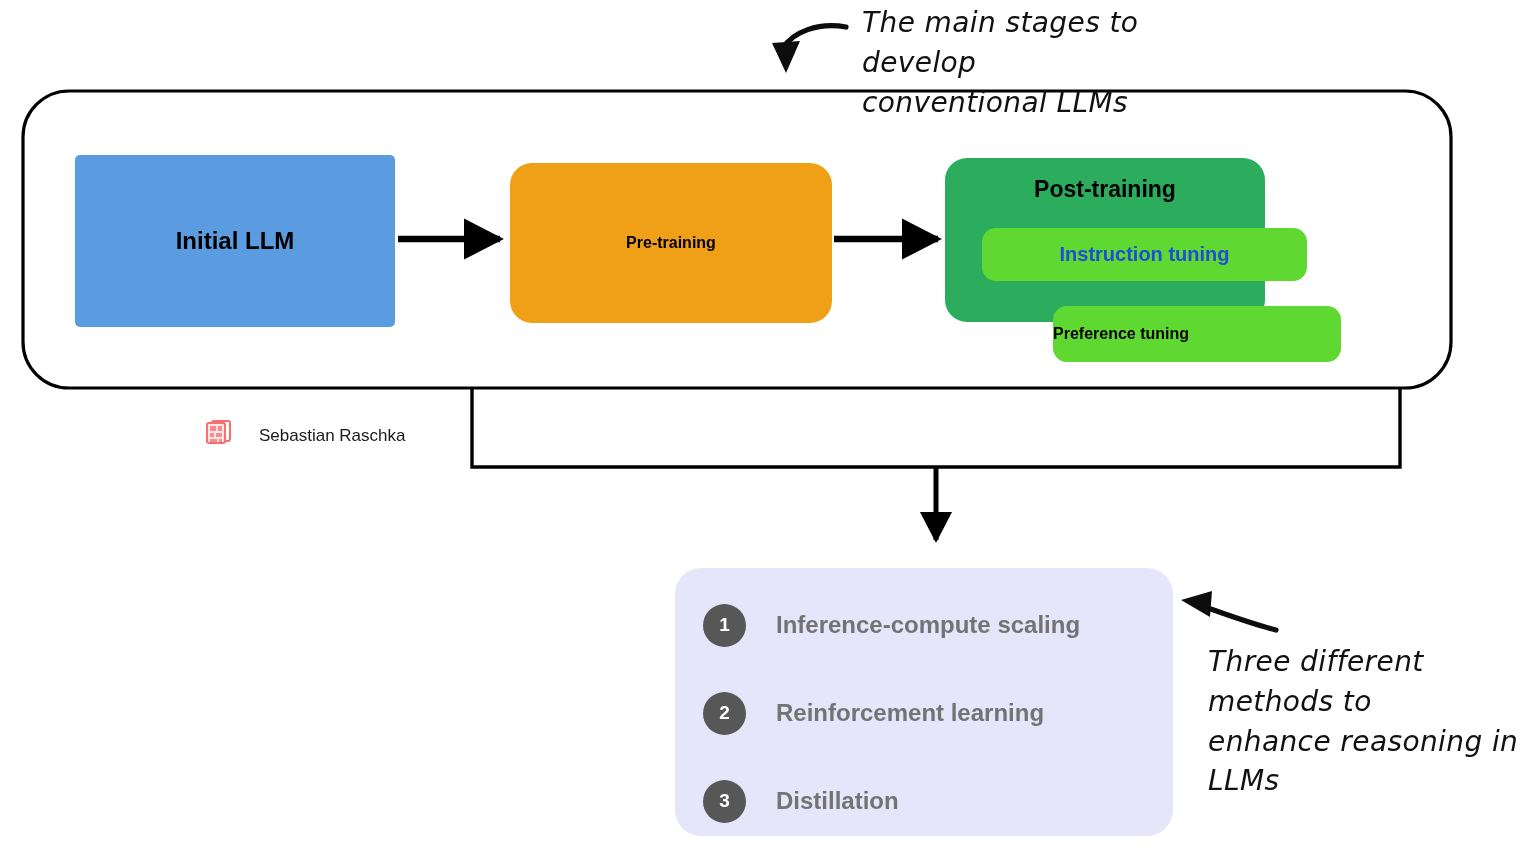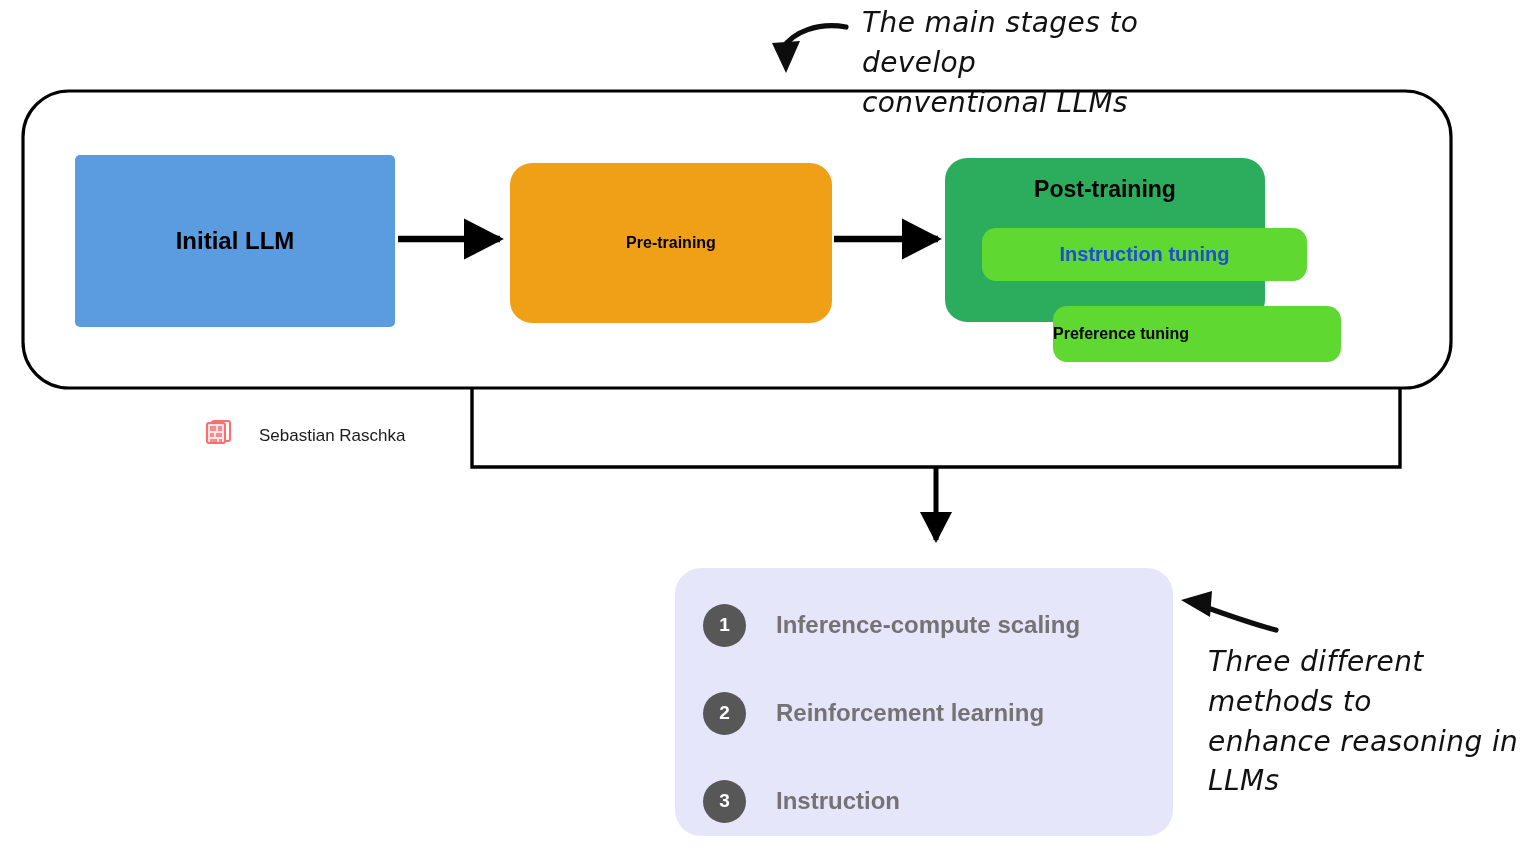--- a/index.html
+++ b/index.html
@@ -254,18 +254,18 @@
       <span class="label">Inference-compute scaling</span>
     </div>
 
     <div class="method-row">
       <span class="num">2</span>
       <span class="label">Reinforcement learning</span>
     </div>
 
     <div class="method-row">
       <span class="num">3</span>
-      <span class="label">Instruction</span>
+      <span class="label">Distillation</span>
     </div>
 
   </div>
 
 </div>
 
 </body></html>

